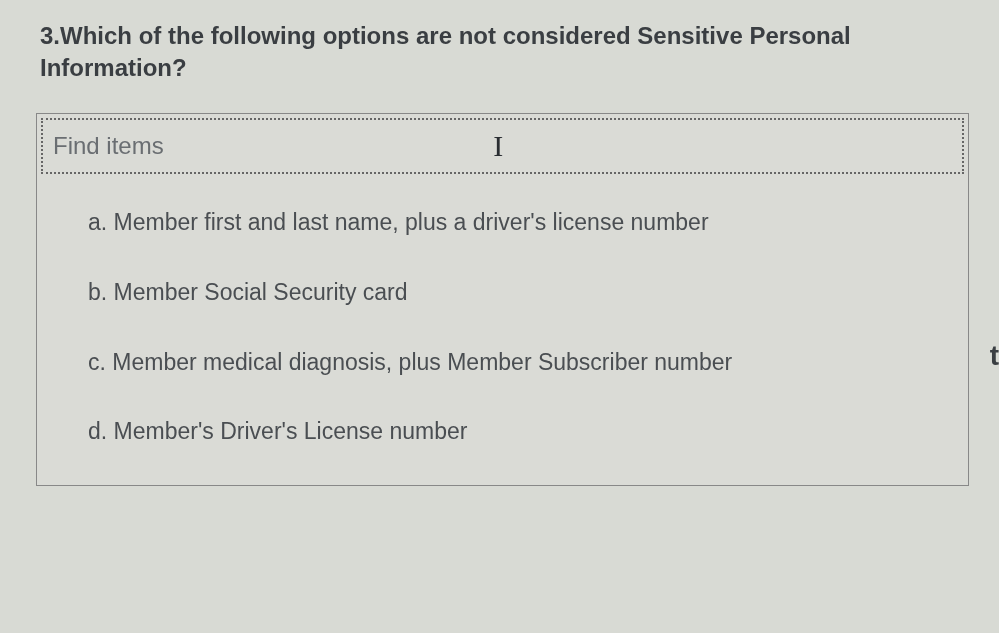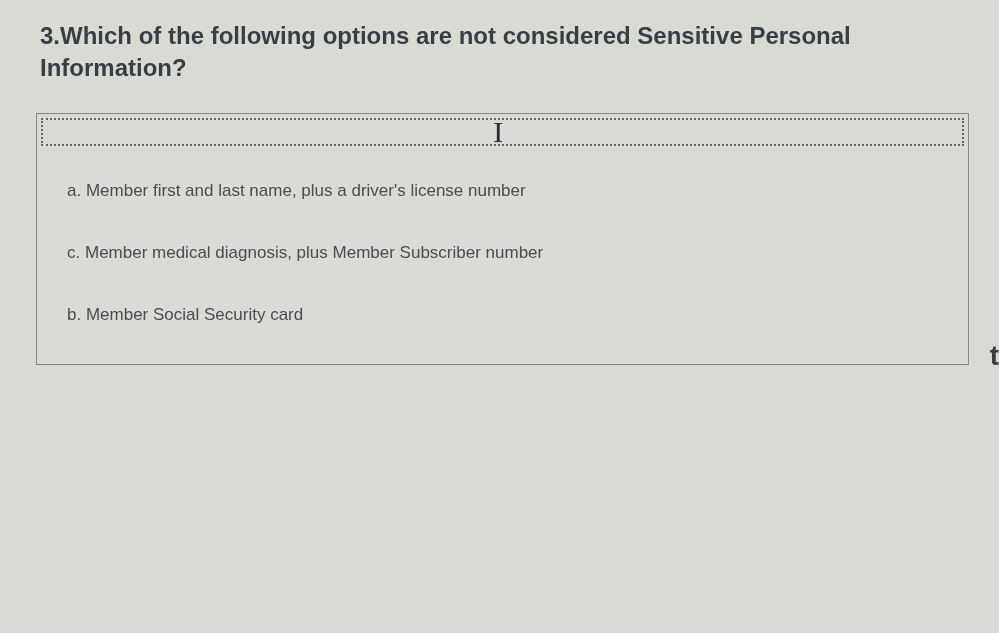--- a/index.html
+++ b/index.html
@@ -57,55 +57,61 @@
       left: 49%;
       font-family: serif;
       font-size: 30px;
       color: #2a2e32;
       pointer-events: none;
     }
     .options {
       padding: 10px 20px 18px 30px;
     }
     .option {
-      font-size: 17px;
+      font-size: 23px;
       color: #4a4e52;
       padding: 20px 0;
       line-height: 1.3;
       cursor: pointer;
+      margin-left: 21px;
     }
     .stray-letter {
       position: absolute;
       right: 0;
       top: 340px;
       font-size: 28px;
       font-weight: bold;
       color: #3a3e42;
     }
   </style>
 </head>
 <body>
 
 <div class="question-text">
   <span>3.</span><span>Which of the following options are not considered Sensitive Personal Information?</span>
 </div>
 
 <div class="answer-box">
   <div class="search-row">
+    <input type="text" placeholder="Find items" style="">
     <span class="cursor-mark">I</span>
   </div>
   <div class="options">
     <div class="option">
       <span>a.</span>
       <span>Member first and last name, plus a driver's license number</span>
     </div>
     <div class="option">
+      <span>b.</span>
+      <span>Member Social Security card</span>
+    </div>
+    <div class="option">
       <span>c.</span>
       <span>Member medical diagnosis, plus Member Subscriber number</span>
     </div>
     <div class="option">
-      <span>b.</span>
-      <span>Member Social Security card</span>
+      <span>d.</span>
+      <span>Member's Driver's License number</span>
     </div>
   </div>
 </div>
 
 <div class="stray-letter">t</div>
 
 </body></html>

